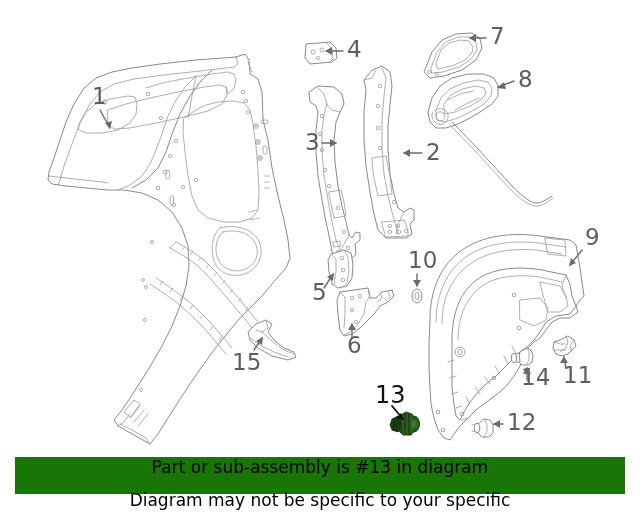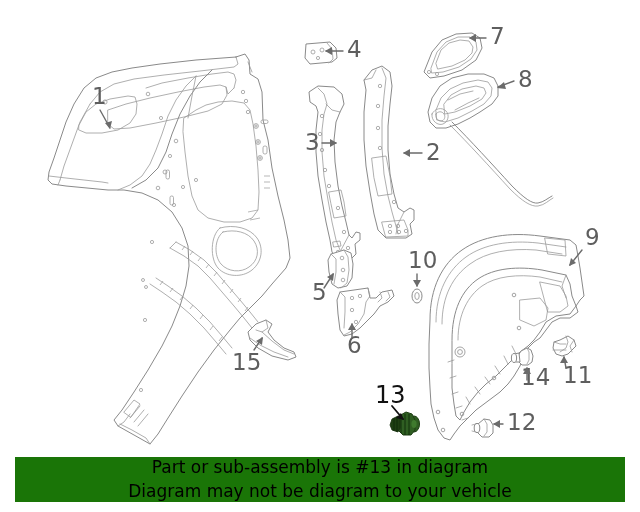--- a/index.html
+++ b/index.html
@@ -84,27 +84,28 @@
   .callout-num.emphasis {
     fill: #111111;
     font-size: 24px;
     font-weight: normal;
   }
   #notice-banner {
     position: absolute;
     left: 15px;
     top: 457px;
     width: 610px;
-    height: 45px;
+    height: 37px;
     background: #1a7507;
     display: flex;
     flex-direction: column;
     align-items: center;
-    justify-content: space-between;
+    justify-content: flex-start;
     box-sizing: border-box;
+    gap: 12px;
   }
   #notice-banner .line {
     color: #000000;
     font-family: "DejaVu Sans", sans-serif;
     font-size: 17px;
     line-height: 21px;
     text-align: center;
     white-space: nowrap;
   }
 </style>
@@ -522,16 +523,16 @@
     <g>
       <text class="callout-num emphasis" x="375" y="403">13</text>
       <path class="leader-dark" d="M392,406 L403,419"></path>
       <path class="leader-head-dark" d="M404,420 L396,418 L401,413 Z"></path>
     </g>
 
   </svg>
 
   <div id="notice-banner">
     <div class="line">Part or sub-assembly is #13 in diagram</div>
-    <div class="line">Diagram may not be diagram to your vehicle</div>
+    <div class="line">Diagram may not be specific to your specific</div>
   </div>
 
 </div>
 
 </body></html>

